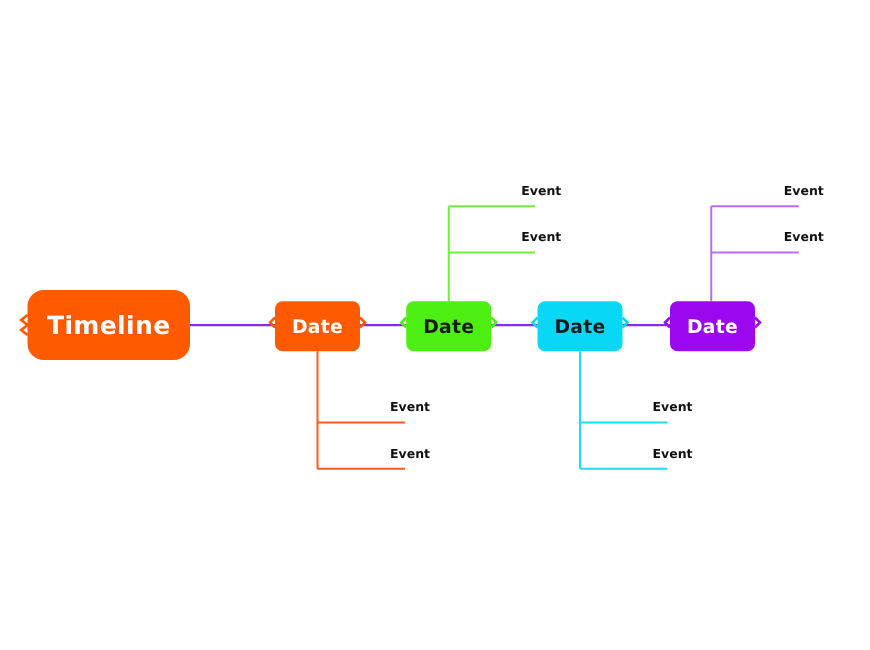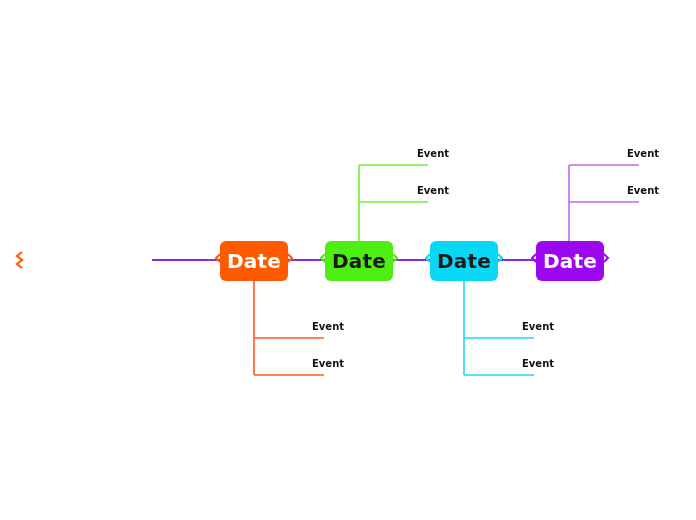--- a/index.html
+++ b/index.html
@@ -44,21 +44,21 @@
     border-radius: 13px;
     background: #ff5a00;
     color: #ffffff;
     font-size: 20px;
     letter-spacing: .3px;
   }
   .node-date {
     width: 68px;
     height: 40px;
     border-radius: 6px;
-    font-size: 20px;
+    font-size: 15px;
     letter-spacing: .2px;
   }
   .d1 { left: 220px; top: 241px; background: #ff5a00; color: #ffffff; }
   .d2 { left: 325px; top: 241px; background: #4dee12; color: #1a1a1a; }
   .d3 { left: 430px; top: 241px; background: #08d8f6; color: #1a1a1a; }
   .d4 { left: 536px; top: 241px; background: #9b07ee; color: #ffffff; }
 
   .evt {
     position: absolute;
     font-size: 10px;
@@ -102,20 +102,21 @@
 
     <line x1="464" y1="281" x2="464" y2="375" stroke="#21d9f7" stroke-width="1.6"></line>
     <line x1="464" y1="338" x2="534" y2="338" stroke="#21d9f7" stroke-width="1.6"></line>
     <line x1="464" y1="375" x2="534" y2="375" stroke="#21d9f7" stroke-width="1.6"></line>
 
     <line x1="569" y1="241" x2="569" y2="165" stroke="#bb6bf2" stroke-width="1.6"></line>
     <line x1="569" y1="165" x2="639" y2="165" stroke="#bb6bf2" stroke-width="1.6"></line>
     <line x1="569" y1="202" x2="639" y2="202" stroke="#bb6bf2" stroke-width="1.6"></line>
   </svg>
 
+  <div class="node node-root">Timeline</div>
 
   <div class="node node-date d1">Date</div>
   <div class="node node-date d2">Date</div>
   <div class="node node-date d3">Date</div>
   <div class="node node-date d4">Date</div>
 
   <div class="evt" style="left:278px; top:322px;">Event</div>
   <div class="evt" style="left:278px; top:359px;">Event</div>
 
   <div class="evt" style="left:383px; top:149px;">Event</div>

